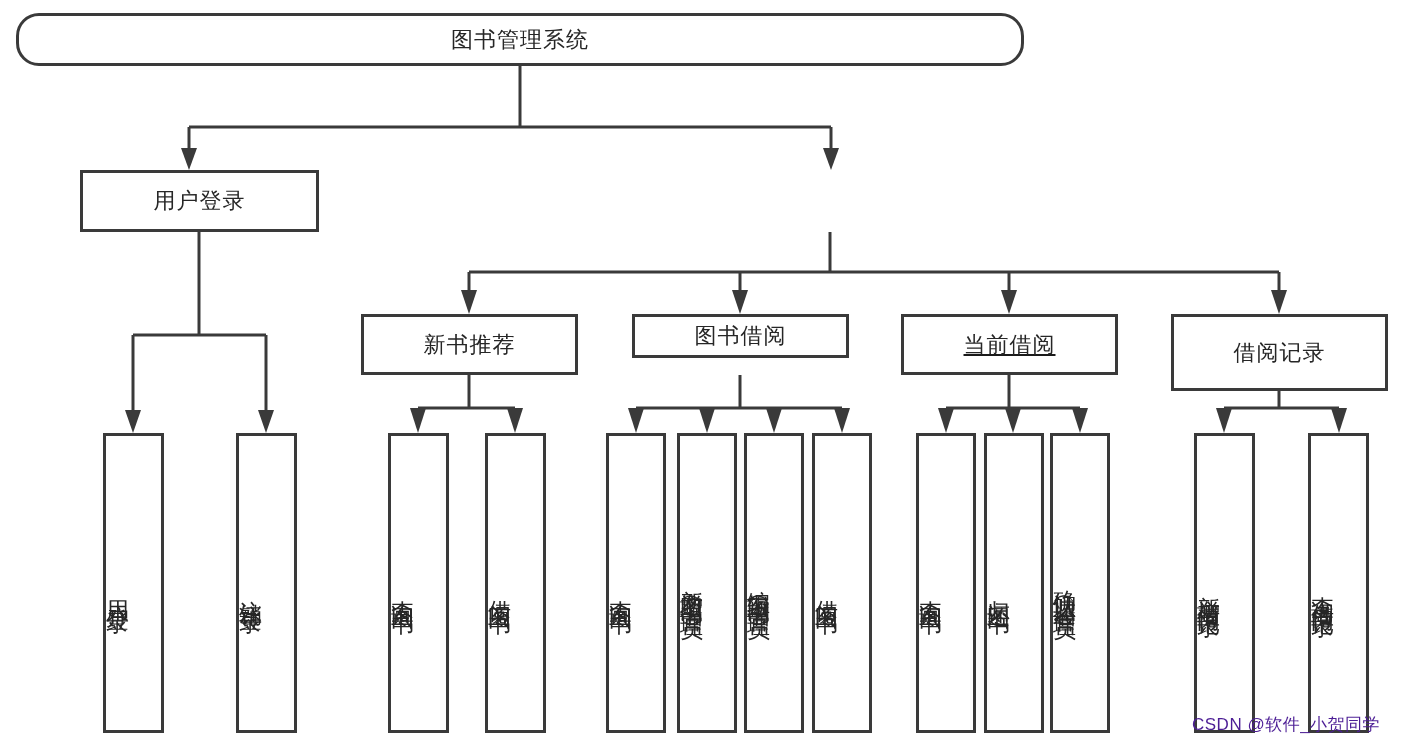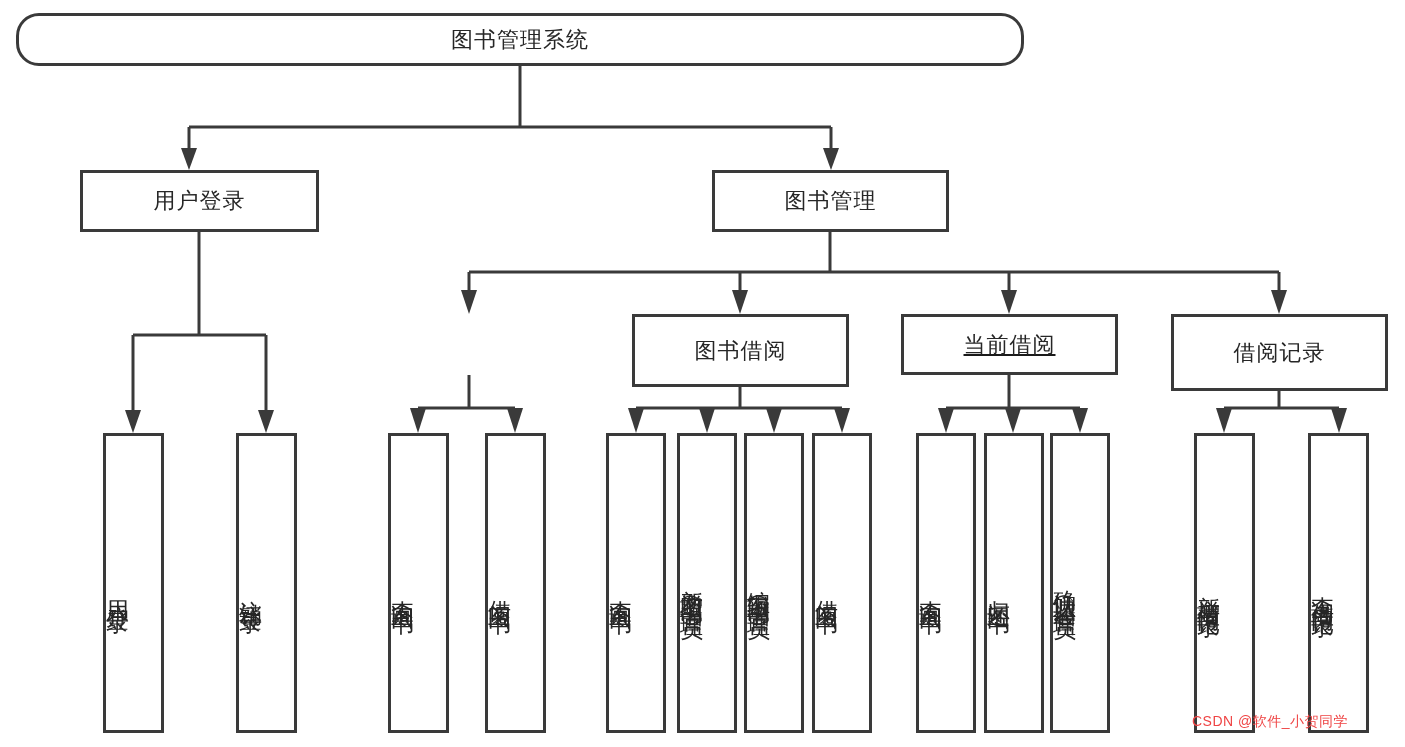--- a/index.html
+++ b/index.html
@@ -60,22 +60,22 @@
     stroke-width: 3;
     fill: none;
   }
   .arrow-head {
     fill: #3a3a3a;
   }
   .watermark {
     position: absolute;
     left: 1192px;
     top: 713px;
-    font-size: 14px;
-    color: #ef4444;
+    font-size: 17px;
+    color: #4c1d95;
     white-space: nowrap;
     letter-spacing: 0.5px;
   }
 </style>
 </head>
 <body>
 
 <div id="canvas">
 
   <svg class="links" viewBox="0 0 1405 747">
@@ -132,25 +132,25 @@
     <polygon class="arrow-head" points="1331,408 1347,408 1339,433"></polygon>
   </svg>
 
   <div class="node" style="left:16px; top:13px; width:1008px; height:53px;border-radius:23px;">
     <span class="node-label">图书管理系统</span>
   </div>
 
   <div class="node" style="left:80px; top:170px; width:239px; height:62px;">
     <span class="node-label">用户登录</span>
   </div>
-  <div class="node" style="left:712px; top:170px; width:237px; height:62px;">
-    <span class="node-label">图书管理</span>
-  </div>
-
-  <div class="node" style="left:632px; top:314px; width:217px; height:73px;">
+
+  <div class="node" style="left:361px; top:314px; width:217px; height:61px;">
+    <span class="node-label">新书推荐</span>
+  </div>
+  <div class="node" style="left:632px; top:314px; width:217px; height:44px;">
     <span class="node-label">图书借阅</span>
   </div>
   <div class="node" style="left:901px; top:314px; width:217px; height:61px;text-decoration:underline;">
     <span class="node-label">当前借阅</span>
   </div>
   <div class="node" style="left:1171px; top:314px; width:217px; height:77px;">
     <span class="node-label">借阅记录</span>
   </div>
 
   <div class="node leaf" style="left:103px; top:433px; width:61px; height:300px;">

